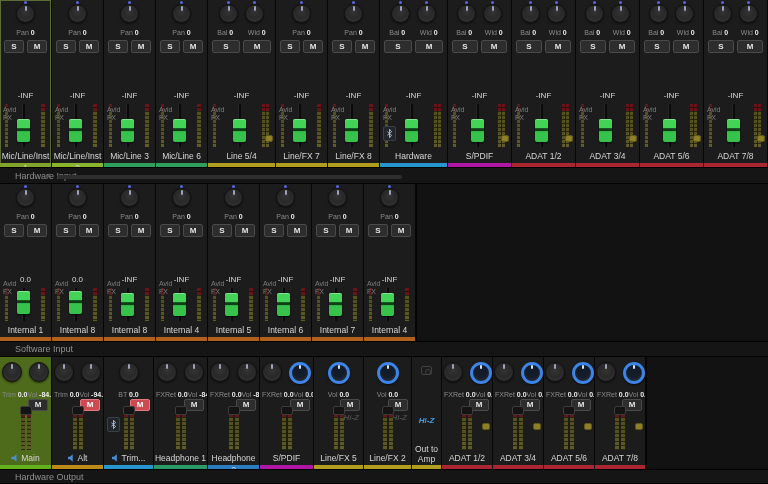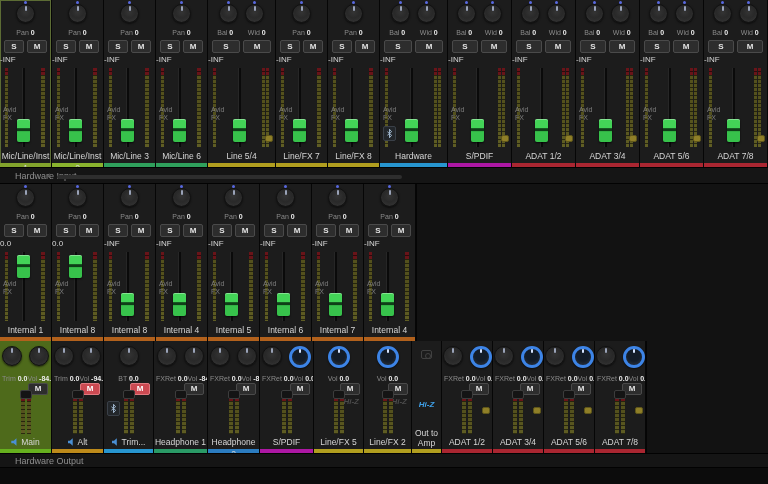--- a/index.html
+++ b/index.html
@@ -35,21 +35,21 @@
   .klabels{display:flex;justify-content:space-around;align-items:center;height:10px;padding:0 2px;white-space:nowrap;overflow:hidden;}
   .klab{font-size:7px;}
   .kl{color:#8a8a8a;} .kv{color:#ececec;font-weight:bold;}
 
   .btnrow{display:flex;gap:3px;height:13px;margin:3px 4px 0;}
   .sbtn{flex:1;max-width:34px;margin:0 auto;background:#2d2d2d;border:1px solid #4a4a4a;border-radius:2px;
         color:#e2e2e2;font-size:8px;font-weight:bold;text-align:center;line-height:11px;}
   .btnrow .sbtn{flex:1;}
   .sbtn.red{background:#cc4a52;border-color:#e07a80;color:#fff;}
 
-  .fval{height:13px;line-height:14px;font-size:8px;color:#d6d6d6;}
+  .fval{height:13px;line-height:14px;text-align:center;font-size:8px;color:#d6d6d6;margin-top:36px;}
 
   .farea{flex:1;position:relative;margin-bottom:1px;}
   .lmeter,.mb{background-image:repeating-linear-gradient(180deg,transparent 0 3px,rgba(0,0,0,.55) 3px 4px),
       linear-gradient(180deg,#691419 0 7px,#54511d 7px 60%,#605e24 100%);}
   .lmeter{position:absolute;left:5px;top:2px;bottom:2px;width:3px;}
   .rmeters{position:absolute;right:6px;top:2px;bottom:2px;display:flex;gap:1px;}
   .rmeters .mb{width:4px;height:100%;}
   .rmeters.stereo .mb{width:3px;}
   .ftrack{position:absolute;left:50%;top:2px;bottom:2px;width:3px;margin-left:-4px;background:#0a0a0a;box-shadow:inset 1px 0 0 #262626;}
   .fcap{position:absolute;left:50%;width:13px;height:23px;margin-left:-6.5px;border-radius:2px;z-index:2;
@@ -749,20 +749,23 @@
             <i class="mb"></i>
           </div>
           <div class="fxlbl">Avid
 FX</div>
         </div>
         <div class="cname"><span>Internal 4</span></div>
         <div class="accent" style="background: rgb(178, 97, 28);"></div>
       </div>
       <div class="filler"></div>
     </div>
+  <div class="labelbar lb-mid">
+    <span class="sl">Software Input</span>
+  </div>
 
   <div class="chanrow row-bot" id="row-2">
       <div class="strip bot" style="width: 52px; background: rgb(78, 106, 27);">
         <div class="krow">
           <div class="knob dark">
             <i class="tick"></i>
           </div>
           <div class="knob dark">
             <i class="tick"></i>
           </div>

